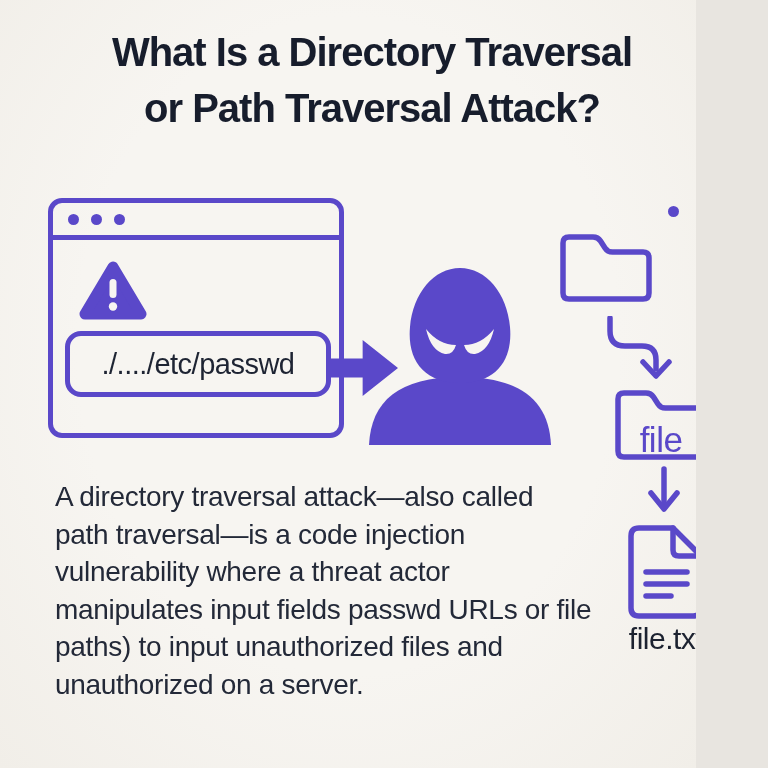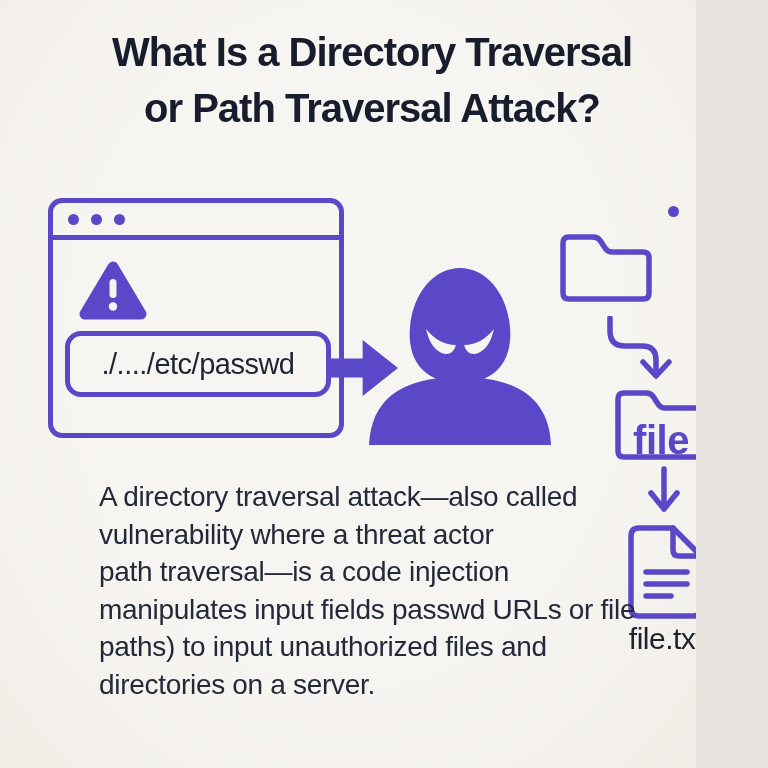--- a/index.html
+++ b/index.html
@@ -43,34 +43,34 @@
   
   .hacker { position:absolute; left:365px; top:265px; width:190px; height:180px; }
   
   .folder-top    { position:absolute; left:553px; top:229px; width:106px; height:78px; }
   .deco-dot      { position:absolute; width:11px; height:11px; border-radius:50%; background:#5a48c9; }
   .curved-arrow  { position:absolute; left:598px; top:316px; width:78px; height:70px; }
   .file-folder   { position:absolute; left:610px; top:383px; width:102px; height:82px; }
   .file-folder-label {
     position:absolute; left:0; right:0; top:32px; bottom:0;
     display:flex; align-items:center; justify-content:center;
-    font-size:40px; font-weight:bold; color:#5a48c9; letter-spacing:-0.5px;
+    font-size:35px; font-weight:normal; color:#5a48c9; letter-spacing:-0.5px;
   }
   .down-arrow    { position:absolute; left:644px; top:466px; width:40px; height:50px; }
   .doc-icon      { position:absolute; left:625px; top:522px; width:82px; height:100px; }
   .file-txt-label {
     position:absolute; left:598px; top:622px; width:136px;
     text-align:center; font-size:30px; color:#1c2230; letter-spacing:-0.5px;
   }
   
   .body-text {
     position:absolute; left:55px; top:478px;
     font-size:28px; letter-spacing:-0.3px; line-height:37.5px; color:#232938;
   }
-  .body-line { white-space:nowrap;margin-left:44px; }
+  .body-line { white-space:nowrap; }
   svg .stroke { stroke:#5a48c9; fill:none; stroke-linecap:round; stroke-linejoin:round; }
 </style>
 </head>
 <body>
 
 <div class="canvas">
 
   <div class="title">
     <div>What Is a Directory Traversal</div>
     <div>or Path Traversal Attack?</div>
@@ -143,20 +143,20 @@
       <path class="stroke" stroke-width="5.5" d="M 21 50 L 62 50"></path>
       <path class="stroke" stroke-width="5.5" d="M 21 62 L 62 62"></path>
       <path class="stroke" stroke-width="5.5" d="M 21 74 L 46 74"></path>
     </svg>
   </div>
 
   <div class="file-txt-label">file.txt</div>
 
   <div class="body-text">
     <div class="body-line">A directory traversal attack—also called</div>
+    <div class="body-line">path traversal—is a code injection</div>
     <div class="body-line">vulnerability where a threat actor</div>
-    <div class="body-line">path traversal—is a code injection</div>
     <div class="body-line">manipulates input fields passwd URLs or file</div>
     <div class="body-line">paths) to input unauthorized files and</div>
-    <div class="body-line">directories on a server.</div>
+    <div class="body-line">unauthorized on a server.</div>
   </div>
 
 </div>
 
 </body></html>

